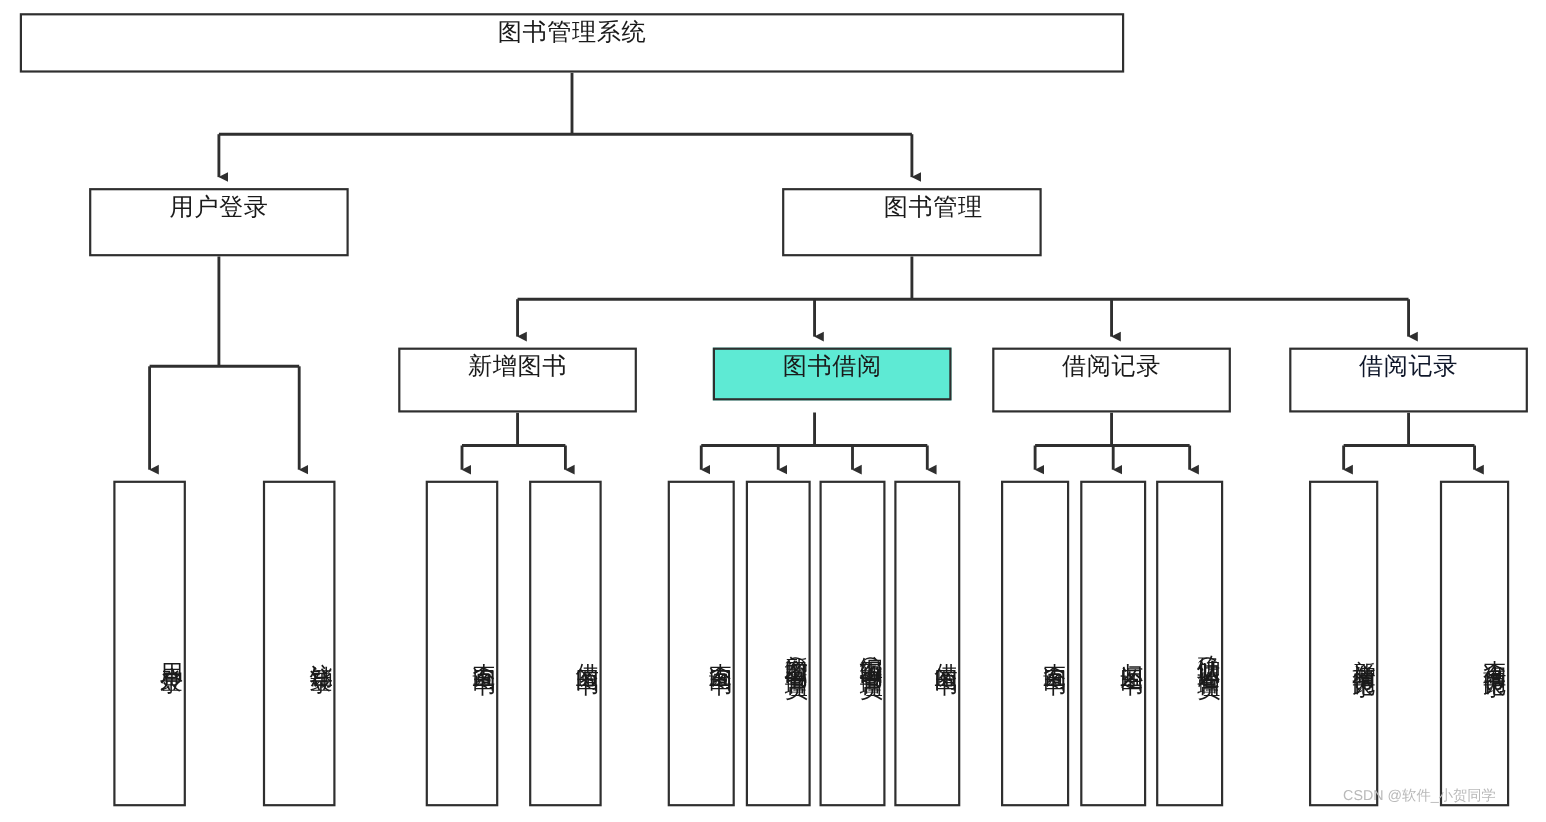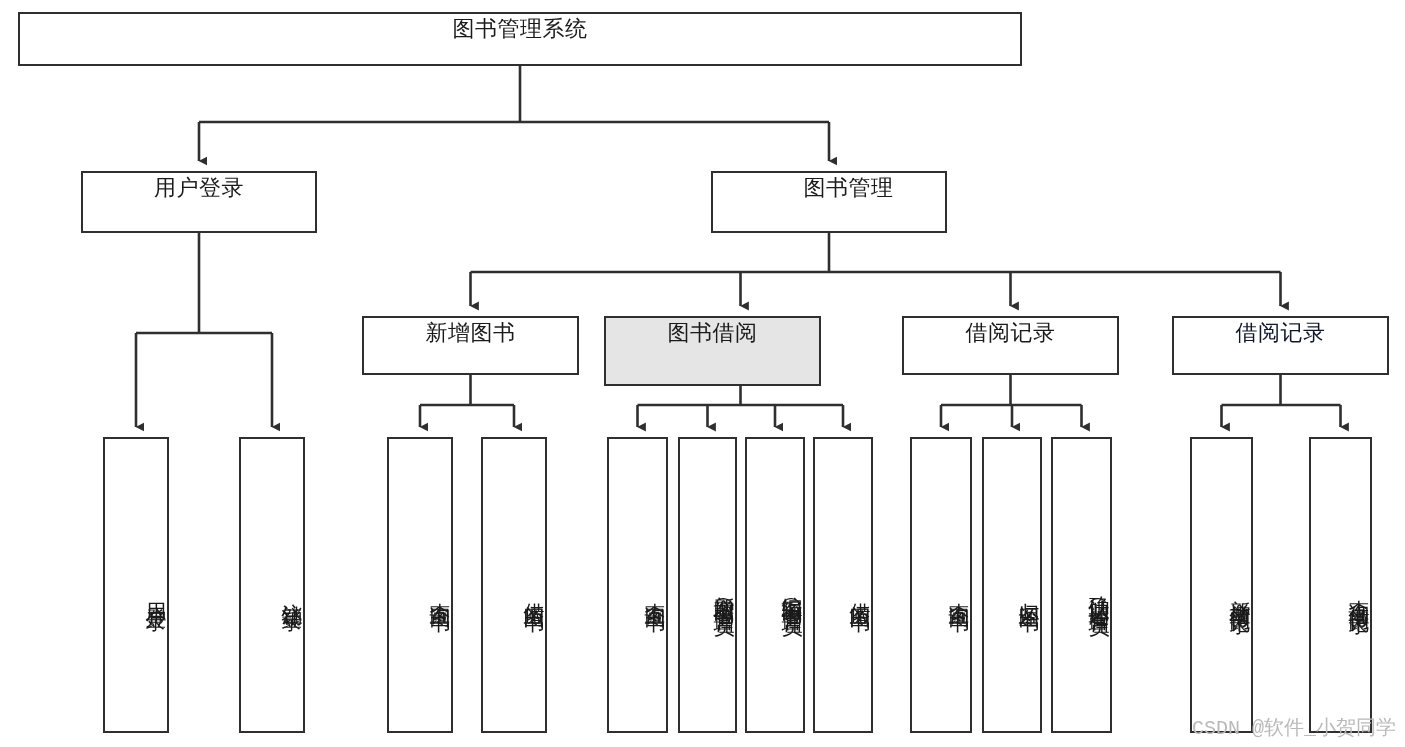--- a/index.html
+++ b/index.html
@@ -50,25 +50,26 @@
     font-size: 21px;
     line-height: 1.08;
     letter-spacing: 3px;
     padding-top: 14px;
     align-items: flex-start;
     justify-content: center;
     white-space: normal;
   }
   .watermark {
     position: absolute;
-    font-size: 20px;
+    font-size: 13px;
     color: #b9b9b9;
     white-space: nowrap;
     pointer-events: none;
-    font-family: Liberation Mono, monospace;
+    font-family: Liberation Sans, sans-serif;
+    margin-left: 29px;
   }
 </style>
 </head>
 <body>
 
 <div id="diagram-root">
 
   <svg id="tree-svg" viewBox="0 0 1405 747" xmlns="http://www.w3.org/2000/svg">
     <defs>
       <marker id="arrowhead" markerWidth="10" markerHeight="10" refX="5" refY="8.4" orient="auto" markerUnits="userSpaceOnUse">
@@ -118,21 +119,21 @@
       </div>
       <div class="node-box node-h" style="left: 81px; top: 171px; width: 236px; height: 62px; border-color: rgb(47, 47, 47); background: rgb(255, 255, 255); color: rgb(26, 26, 26);">
         <span>用户登录</span>
       </div>
       <div class="node-box node-h" style="left: 711px; top: 171px; width: 236px; height: 62px; border-color: rgb(47, 47, 47); background: rgb(255, 255, 255); color: rgb(26, 26, 26); padding-left: 39px;">
         <span>图书管理</span>
       </div>
       <div class="node-box node-h" style="left: 362px; top: 316px; width: 217px; height: 59px; border-color: rgb(47, 47, 47); background: rgb(255, 255, 255); color: rgb(26, 26, 26);">
         <span>新增图书</span>
       </div>
-      <div class="node-box node-h" style="left: 604px; top: 316px; width: 217px; height: 70px; border-color: rgb(47, 47, 47); background: #e5e5e5; color: rgb(26, 26, 26);">
+      <div class="node-box node-h" style="left: 648px; top: 316px; width: 217px; height: 48px; border-color: rgb(47, 47, 47); background: #5eead4; color: rgb(26, 26, 26);">
         <span>图书借阅</span>
       </div>
       <div class="node-box node-h" style="left: 902px; top: 316px; width: 217px; height: 59px; border-color: rgb(47, 47, 47); background: rgb(255, 255, 255); color: rgb(26, 26, 26);">
         <span>借阅记录</span>
       </div>
       <div class="node-box node-h" style="left: 1172px; top: 316px; width: 217px; height: 59px; border-color: rgb(47, 47, 47); background: rgb(255, 255, 255); color: #0f172a;">
         <span>借阅记录</span>
       </div>
       <div class="node-box node-v" style="left: 103px; top: 437px; width: 66px; height: 296px; border-color: rgb(47, 47, 47); background: rgb(255, 255, 255); color: rgb(26, 26, 26);">
         <span>用户登录</span>

